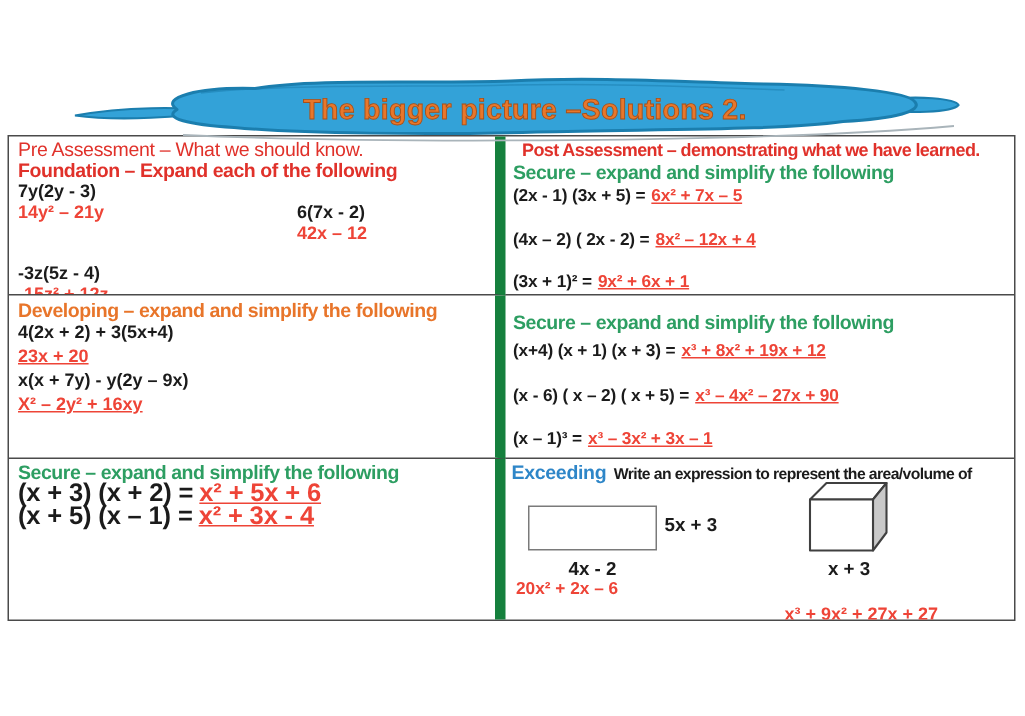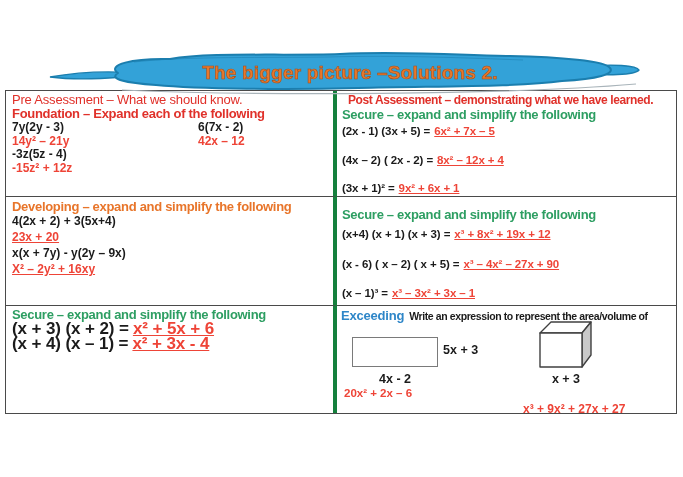--- a/index.html
+++ b/index.html
@@ -12,21 +12,21 @@
   
   .grid {
     position: absolute; left: 5px; top: 90px; width: 672px; height: 324px;
     border: 1.5px solid #4a4a4a;
     display: grid;
     grid-template-columns: 331px 1fr;
     grid-template-rows: 106px 109px 1fr;
     background: #ffffff;
   }
   .cell { position: relative; overflow: hidden; }
-  .cell.l { border-right: 4px solid #15803d; }
+  .cell.l { border-right: 7px solid #15803d; }
   .r1 { border-bottom: 1px solid #4a4a4a; }
   .r2 { border-bottom: 1px solid #4a4a4a; }
 
   
   .red   { color: #e0312a; }
   .ansr  { color: #ee4437; text-decoration: underline; }
   .grn   { color: #2d9e62; }
   .org   { color: #e8752a; }
   .blu   { color: #2e86c8; }
   .blk   { color: #1b1b1b; }
@@ -36,21 +36,21 @@
   .h-post { font-size: 12px; line-height: 14px; font-weight: bold; letter-spacing: -0.4px; padding-left: 6px; }
   .h-grn15 { font-size: 13px; line-height: 15px; font-weight: bold; letter-spacing: -0.3px; }
 
   .eq { font-size: 11.5px; line-height: 14px; font-weight: bold; letter-spacing: -0.1px; white-space: nowrap; }
   .eq .ansr { margin-left: 4px; }
 
   .c-pre { padding: 2px 6px 0 6px; }
   .pre-grid { display: grid; grid-template-columns: 186px 1fr; }
   .pair .prob { font-size: 12px; line-height: 13px; font-weight: bold; color: #1b1b1b; white-space: nowrap; }
   .pair .ans  { font-size: 12px; line-height: 13px; font-weight: bold; color: #ee4437; margin-top: 1px; white-space: nowrap; }
-  .pair.row2 { }
+  .pair.row2 { margin-top: 14px; }
 
   .c-post { padding: 2px 5px 0 5px; }
   .mt2 { margin-top: 2px; } .mt5 { margin-top: 5px; }
   .mt14 { margin-top: 14px; } .mt15 { margin-top: 15px; } .mt16 { margin-top: 16px; }
 
   .c-dev { padding: 2px 6px 0 6px; }
   .dev-line { font-size: 12px; line-height: 14px; font-weight: bold; white-space: nowrap; }
 
   .c-sec2 { padding: 10px 5px 0 5px; }
   .c-sec3 { padding: 1px 6px 0 6px; }
@@ -145,21 +145,21 @@
       <span class="blk">(x – 1)³ =</span><span class="ansr">x³ – 3x² + 3x – 1</span>
     </div>
   </div>
 
   <div class="cell l c-sec3">
     <div class="h-grn15 grn">Secure – expand and simplify the following</div>
     <div class="sec3-eq">
       <span class="blk">(x + 3) (x + 2) =</span><span class="ansr">x² + 5x + 6</span>
     </div>
     <div class="sec3-eq">
-      <span class="blk">(x + 4) (x – 1) =</span><span class="ansr">x² + 3x - 4</span>
+      <span class="blk">(x + 5) (x – 1) =</span><span class="ansr">x² + 3x - 4</span>
     </div>
   </div>
 
   <div class="cell c-exc">
     <div class="exc-line1">
       <span class="exc-label blu">Exceeding</span><span class="exc-instr">Write an expression to represent the area/volume of</span>
     </div>
 
     <div class="rect-shape"></div>
     <div class="rect-side">5x + 3</div>

